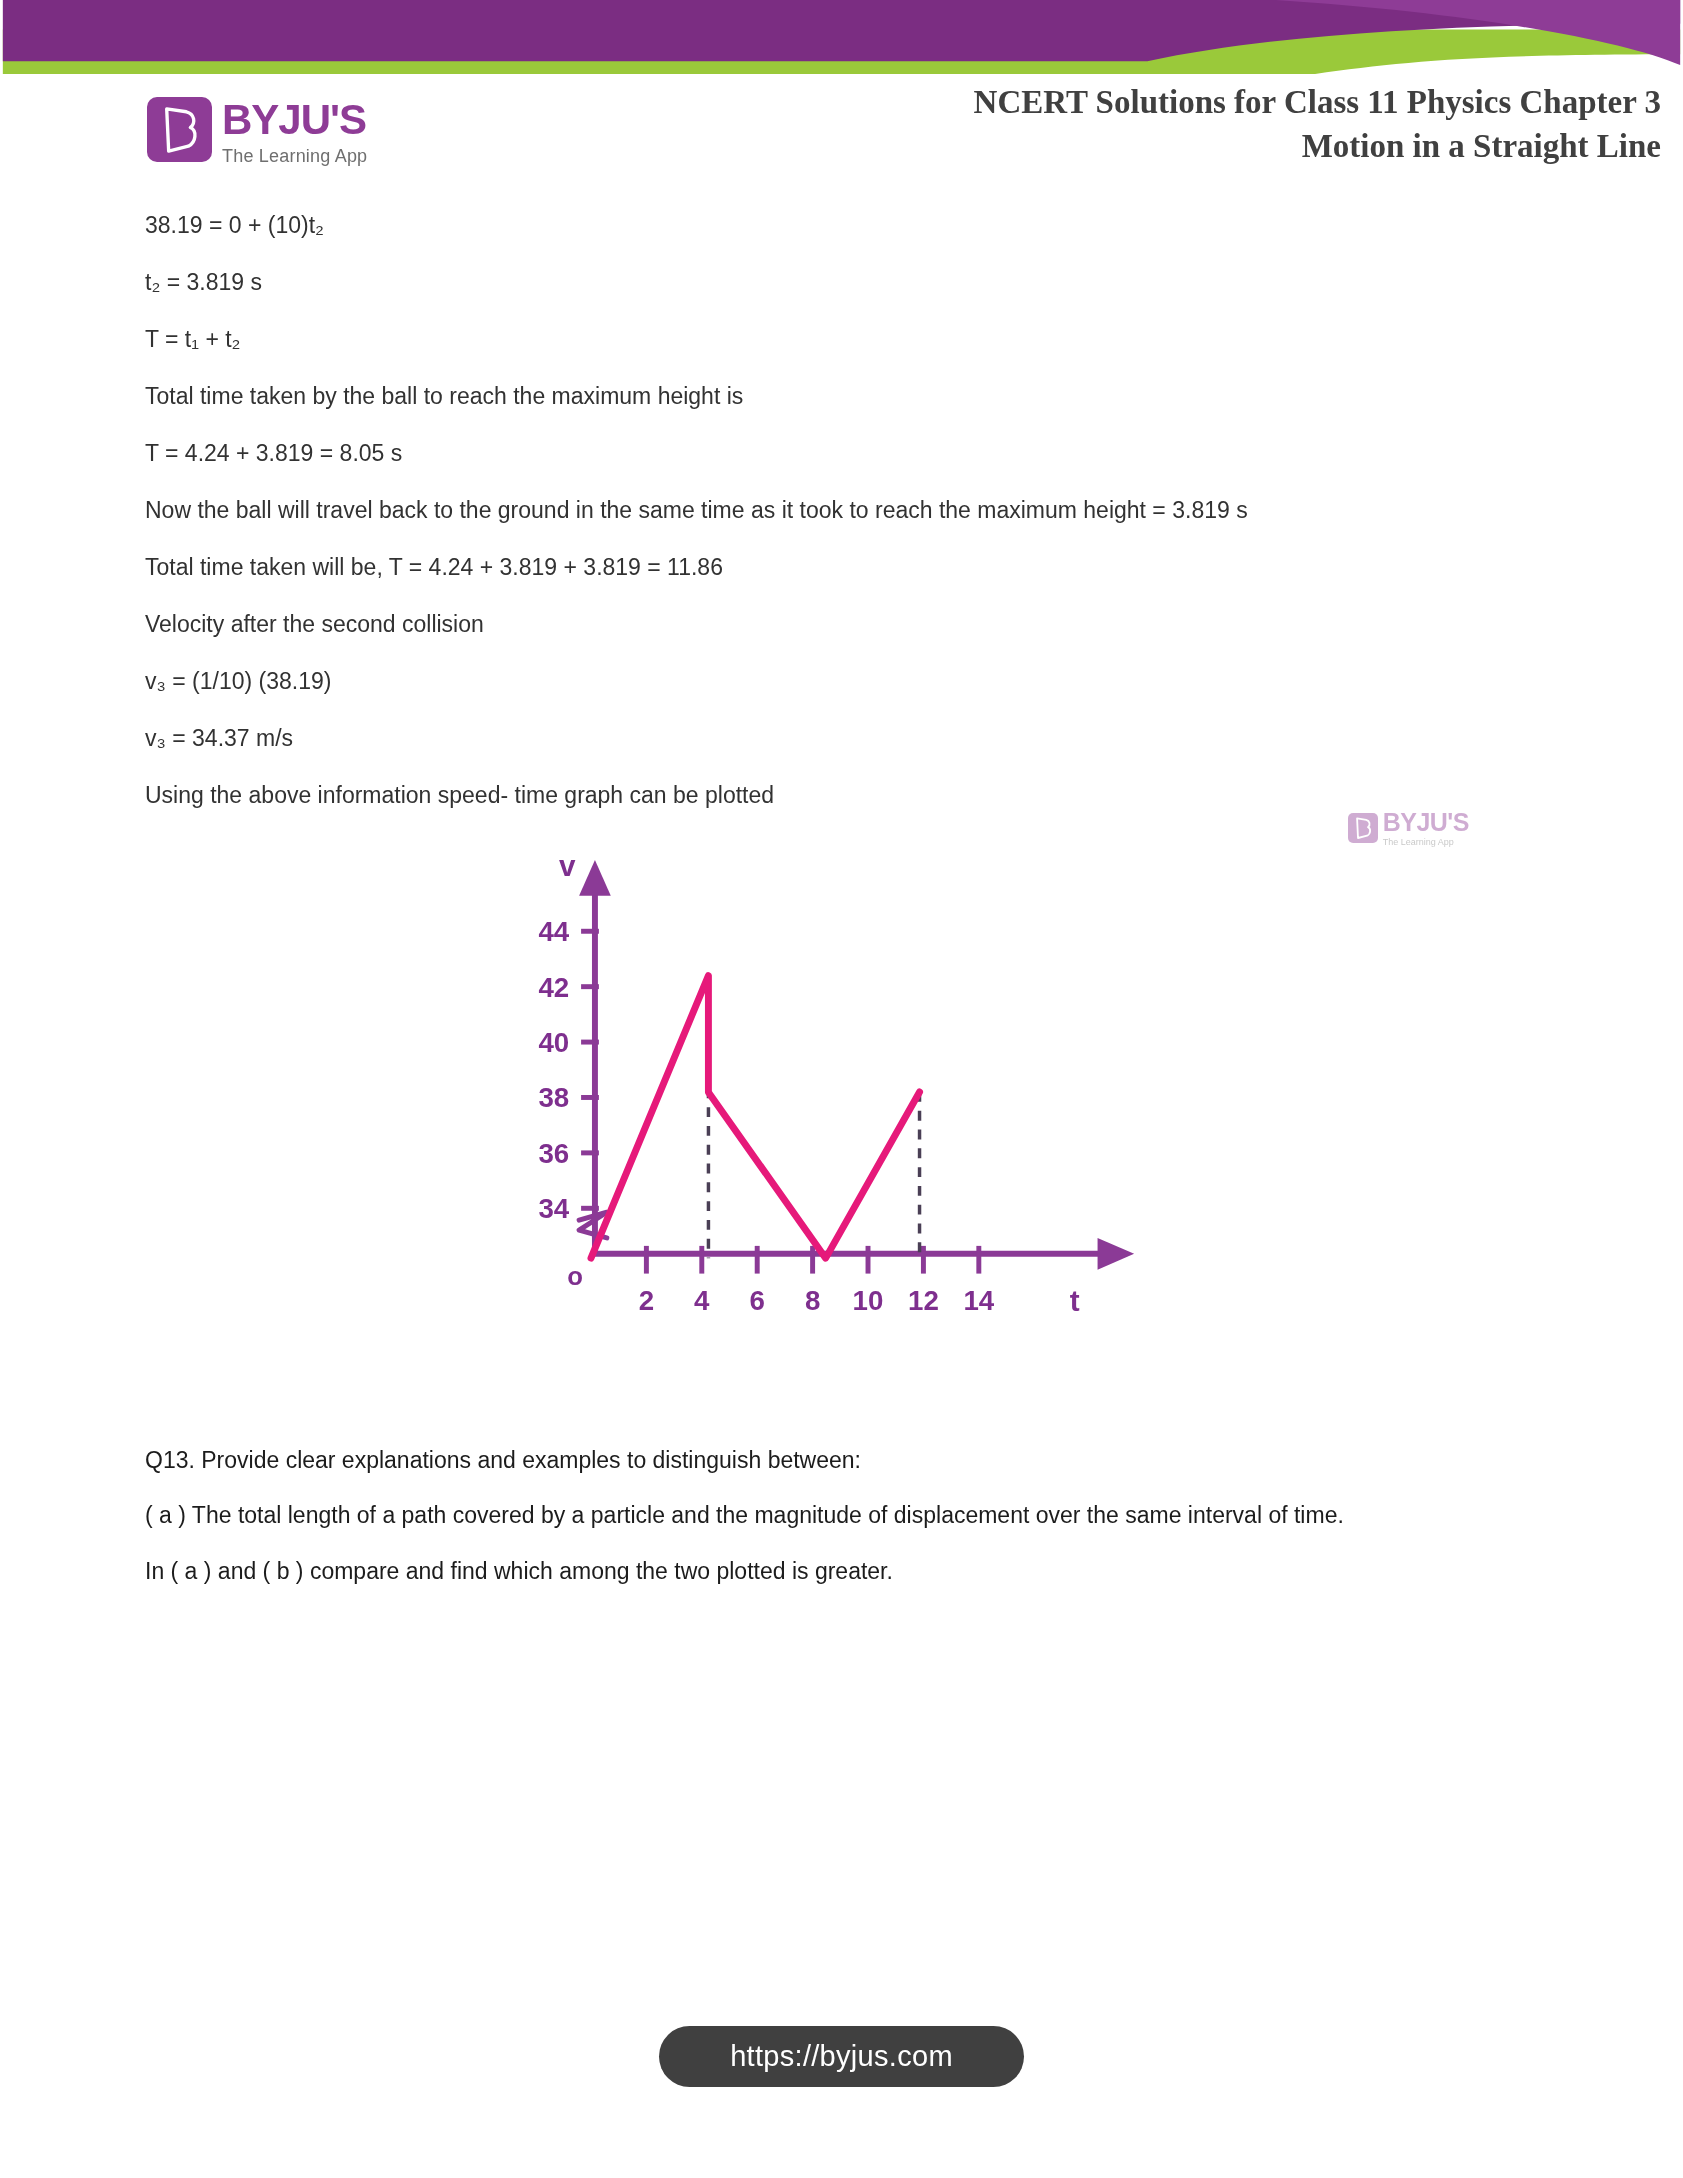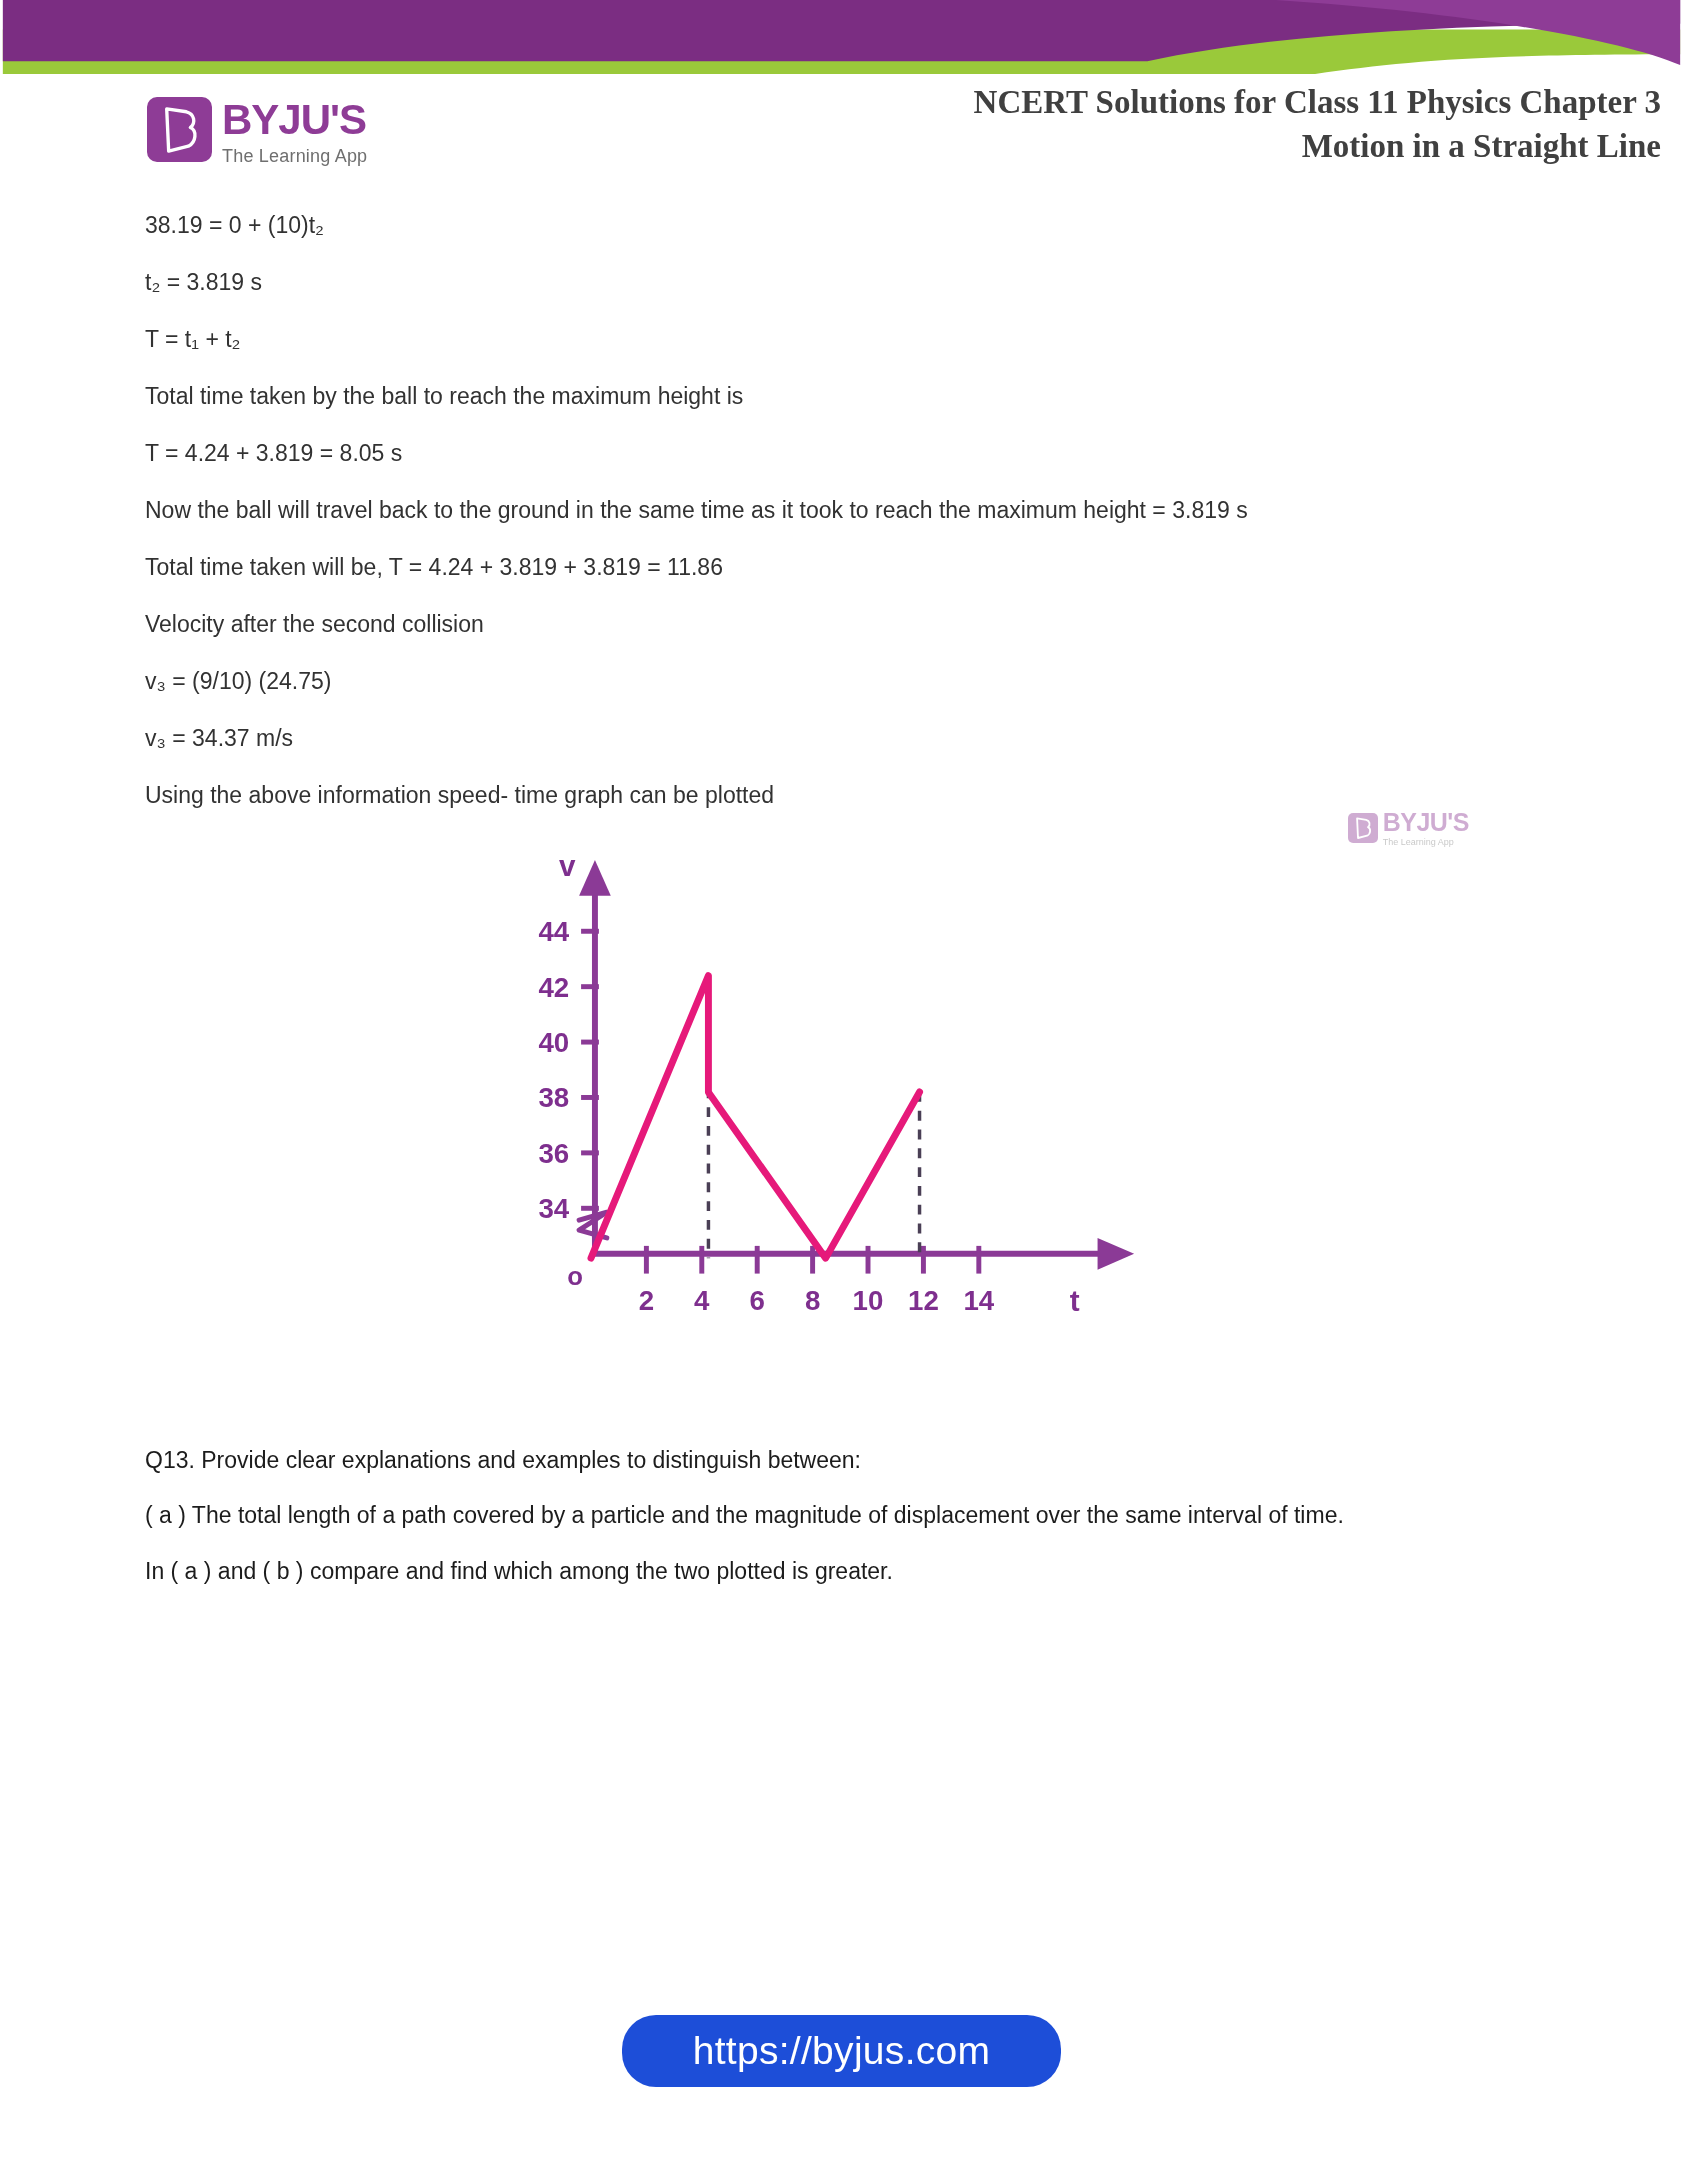--- a/index.html
+++ b/index.html
@@ -144,23 +144,23 @@
 
   
   .footer {
     position: absolute;
     left: 0; bottom: 91px;
     width: 1683px;
     display: flex;
     justify-content: center;
   }
   .footer-btn {
-    background: #1d4ed8;
+    background: #404040;
     color: #ffffff;
-    font-size: 39px;
+    font-size: 29px;
     padding: 14px 71px;
     border-radius: 34px;
     font-family: "Liberation Sans", sans-serif;
     letter-spacing: 0.3px;
     border: none;
     cursor: pointer;
   }
 </style>
 </head>
 <body>
@@ -196,21 +196,21 @@
 <div class="content">
 
   <p class="para">38.19 = 0 + (10)t₂</p>
   <p class="para">t₂ = 3.819 s</p>
   <p class="para">T = t₁ + t₂</p>
   <p class="para">Total time taken by the ball to reach the maximum height is</p>
   <p class="para">T = 4.24 + 3.819 = 8.05 s</p>
   <p class="para">Now the ball will travel back to the ground in the same time as it took to reach the maximum height = 3.819 s</p>
   <p class="para">Total time taken will be, T = 4.24 + 3.819 + 3.819 = 11.86</p>
   <p class="para">Velocity after the second collision</p>
-  <p class="para">v₃ = (9/10) (24.75)</p>
+  <p class="para">v₃ = (1/10) (38.19)</p>
   <p class="para">v₃ = 34.37 m/s</p>
   <p class="para">Using the above information speed- time graph can be plotted</p>
 
   <div class="chart-wrap">
 
     <div class="chart-watermark">
       <div class="wm-mark">
         <svg width="30" height="30" viewBox="0 0 66 66" xmlns="http://www.w3.org/2000/svg">
           <path d="M20,12 L40,15 C48,17 50,26 44,31 C51,34 50,46 42,50 L22,55 Z" fill="none" stroke="#ffffff" stroke-width="4" stroke-linejoin="round"></path>
         </svg>

